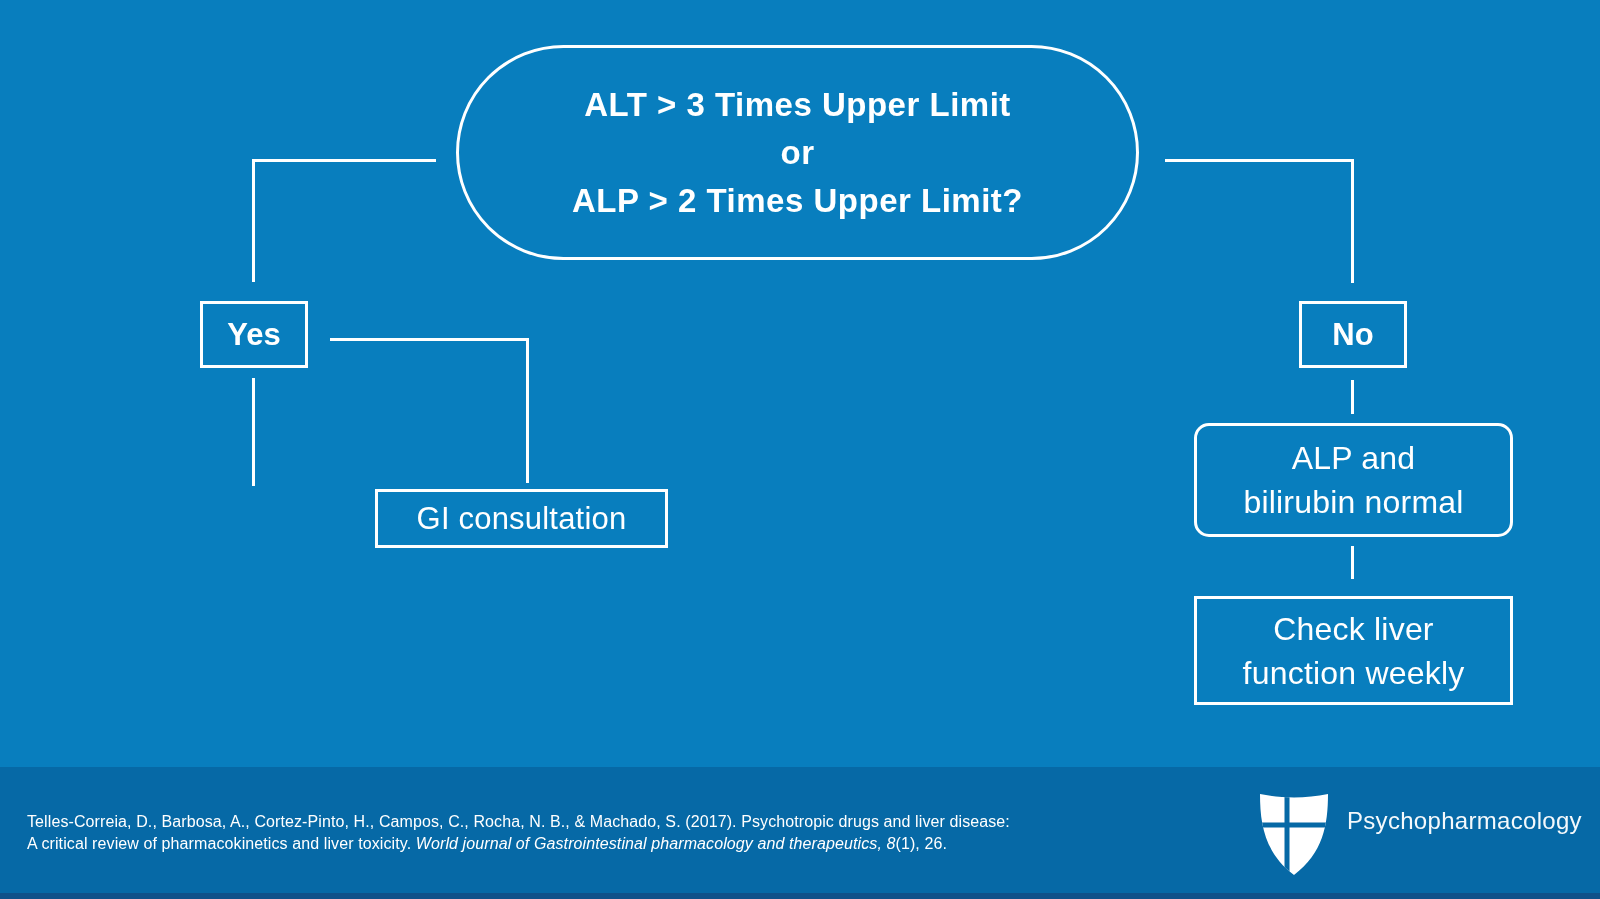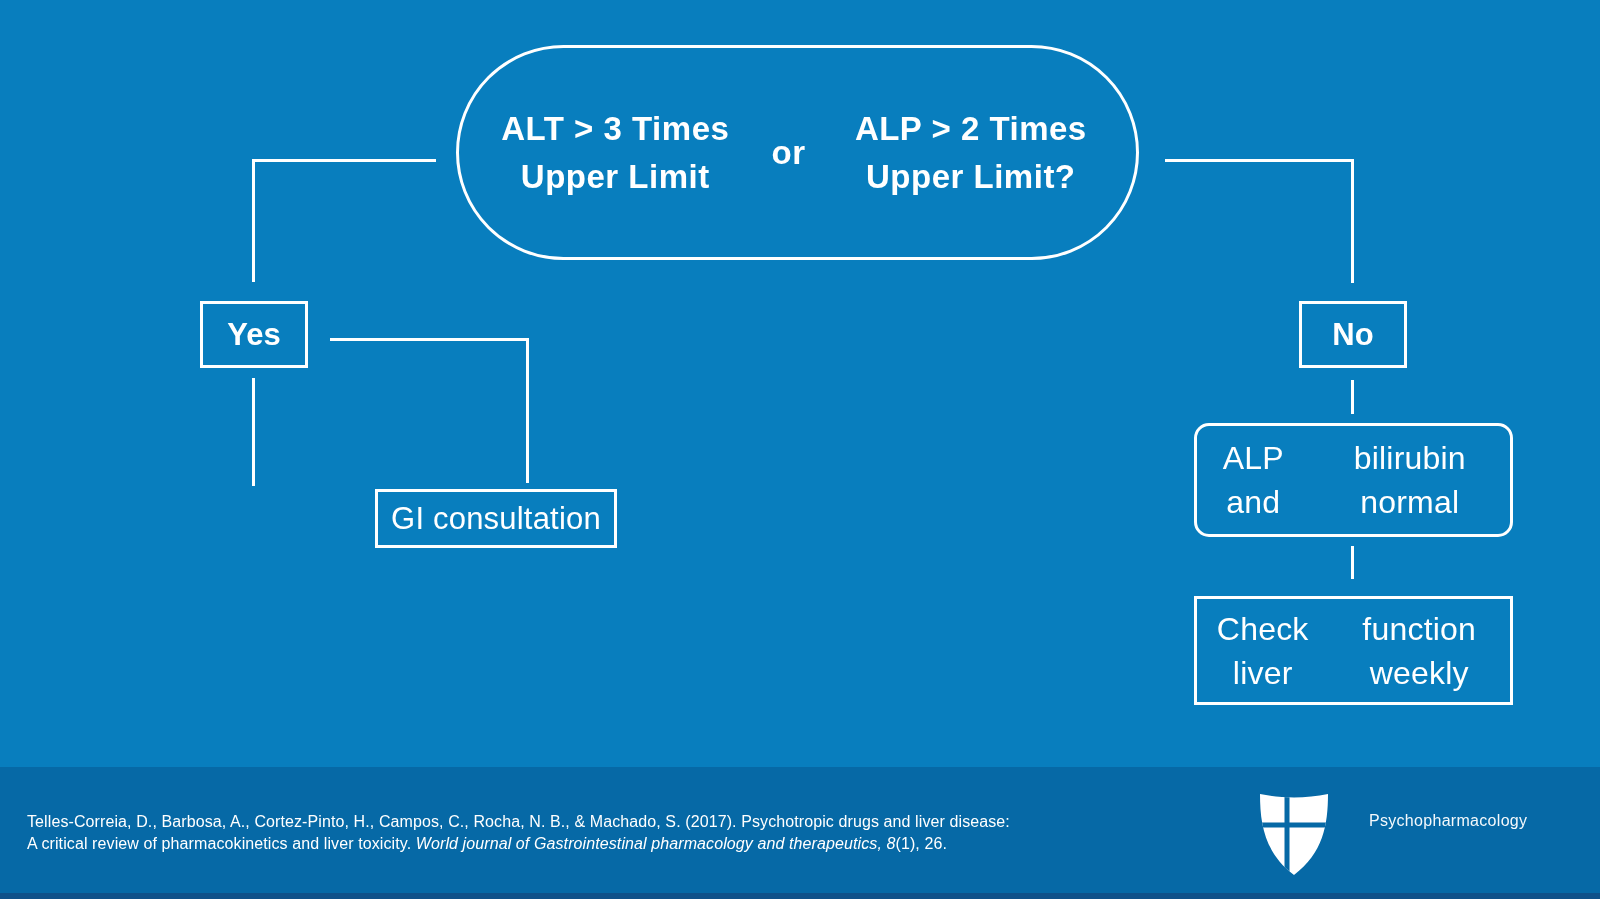--- a/index.html
+++ b/index.html
@@ -6,39 +6,39 @@
   .canvas{
     position:relative;width:1600px;height:899px;overflow:hidden;
     background:#087EBE;
     font-family:"Liberation Sans",sans-serif;
     color:#ffffff;
   }
   
   .node{
     position:absolute;box-sizing:border-box;
     border:3px solid #ffffff;
-    display:flex;flex-direction:row;align-items:center;justify-content:center;
+    display:flex;flex-direction:column;align-items:center;justify-content:center;
     text-align:center;color:#ffffff;
   }
   .pill{
     left:456px;top:45px;width:683px;height:215px;
     border-radius:110px;
     font-weight:700;font-size:33px;line-height:48px;letter-spacing:.5px;
   }
   .yesno{
     width:108px;height:67px;
     font-weight:700;font-size:31px;
   }
   .box-yes{left:200px;top:301px;align-items:center;}
   .box-no{left:1299px;top:301px;}
   .outcome{
     height:59px;font-size:31px;font-weight:400;letter-spacing:.2px;
   }
   .box-stop{left:46px;top:489px;width:308px;}
-  .box-gi{left:375px;top:489px;width:242px;}
+  .box-gi{left:375px;top:489px;width:293px;}
   .tallbox{
     left:1194px;width:319px;
     font-size:32px;font-weight:400;line-height:44px;letter-spacing:.2px;
   }
   .box-alp{top:423px;height:114px;border-radius:15px;}
   .box-check{top:596px;height:109px;}
   
   .hline,.vline{position:absolute;background:#ffffff;}
   .hline{height:3px;}
   .vline{width:3px;}
@@ -65,22 +65,22 @@
     font-size:16px;line-height:22px;color:#ffffff;
     letter-spacing:.1px;white-space:nowrap;
   }
   .citation i{font-style:italic;}
   .logo{
     position:absolute;left:1257px;top:789px;
     display:flex;align-items:flex-start;
   }
   .logo svg{width:74px;height:88px;display:block;}
   .logo-text{
-    margin-left:38px;margin-top:16px;
-    font-size:16px;line-height:31px;font-weight:300;
+    margin-left:16px;margin-top:16px;
+    font-size:24px;line-height:31px;font-weight:300;
     letter-spacing:.3px;color:#f4f9fc;
   }
 </style>
 </head>
 <body>
 
 <div class="canvas">
 
   <div class="node pill">
     <div>ALT &gt; 3 Times Upper Limit</div>

